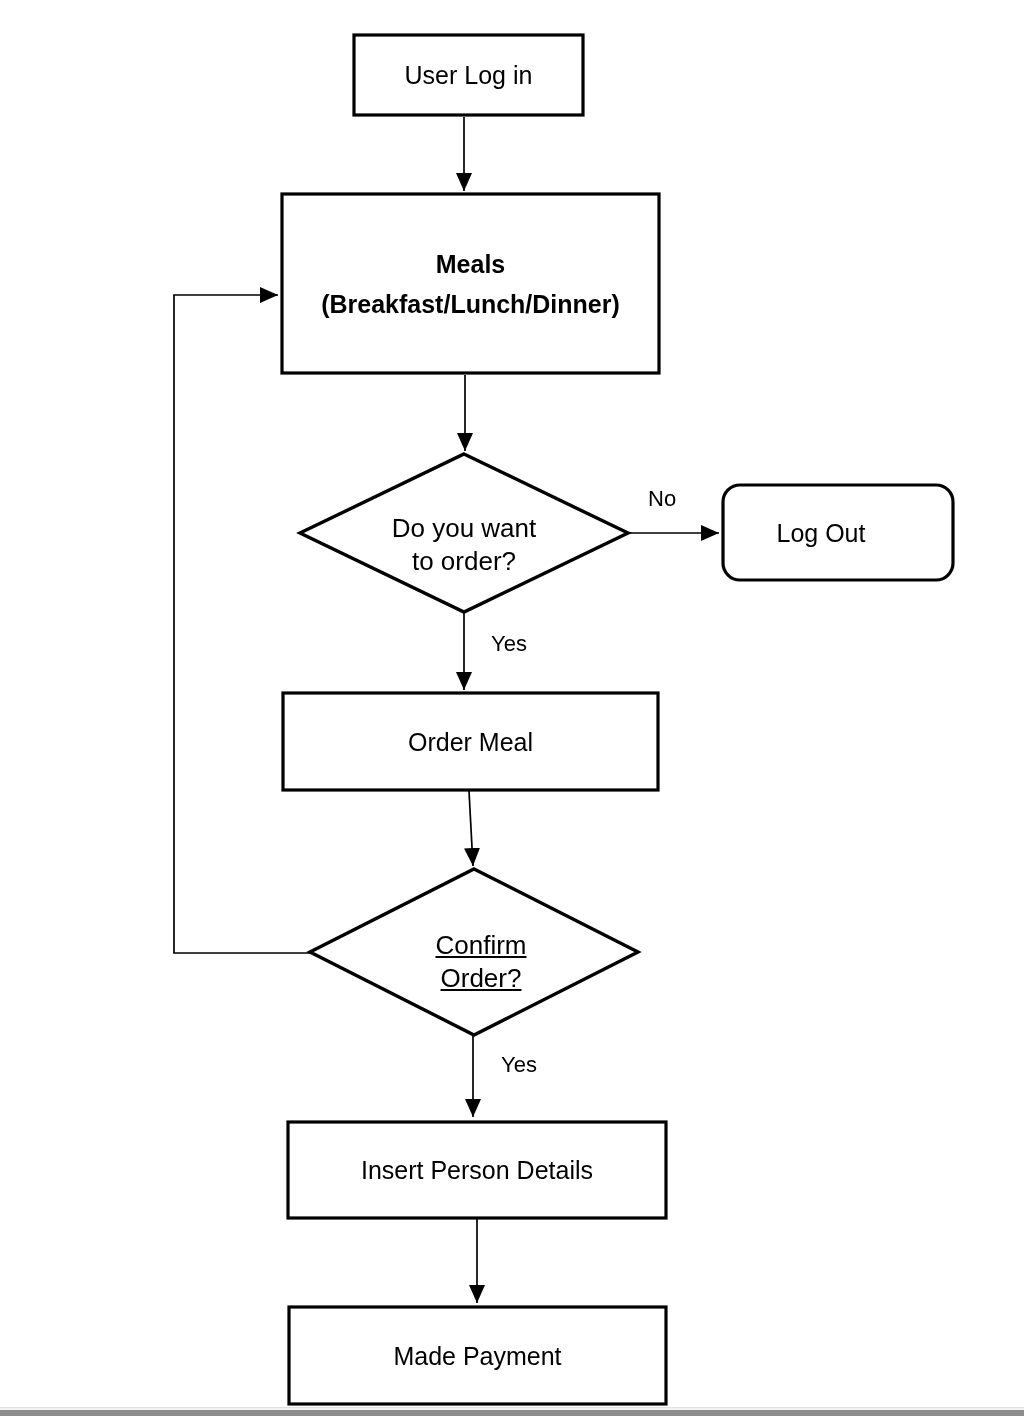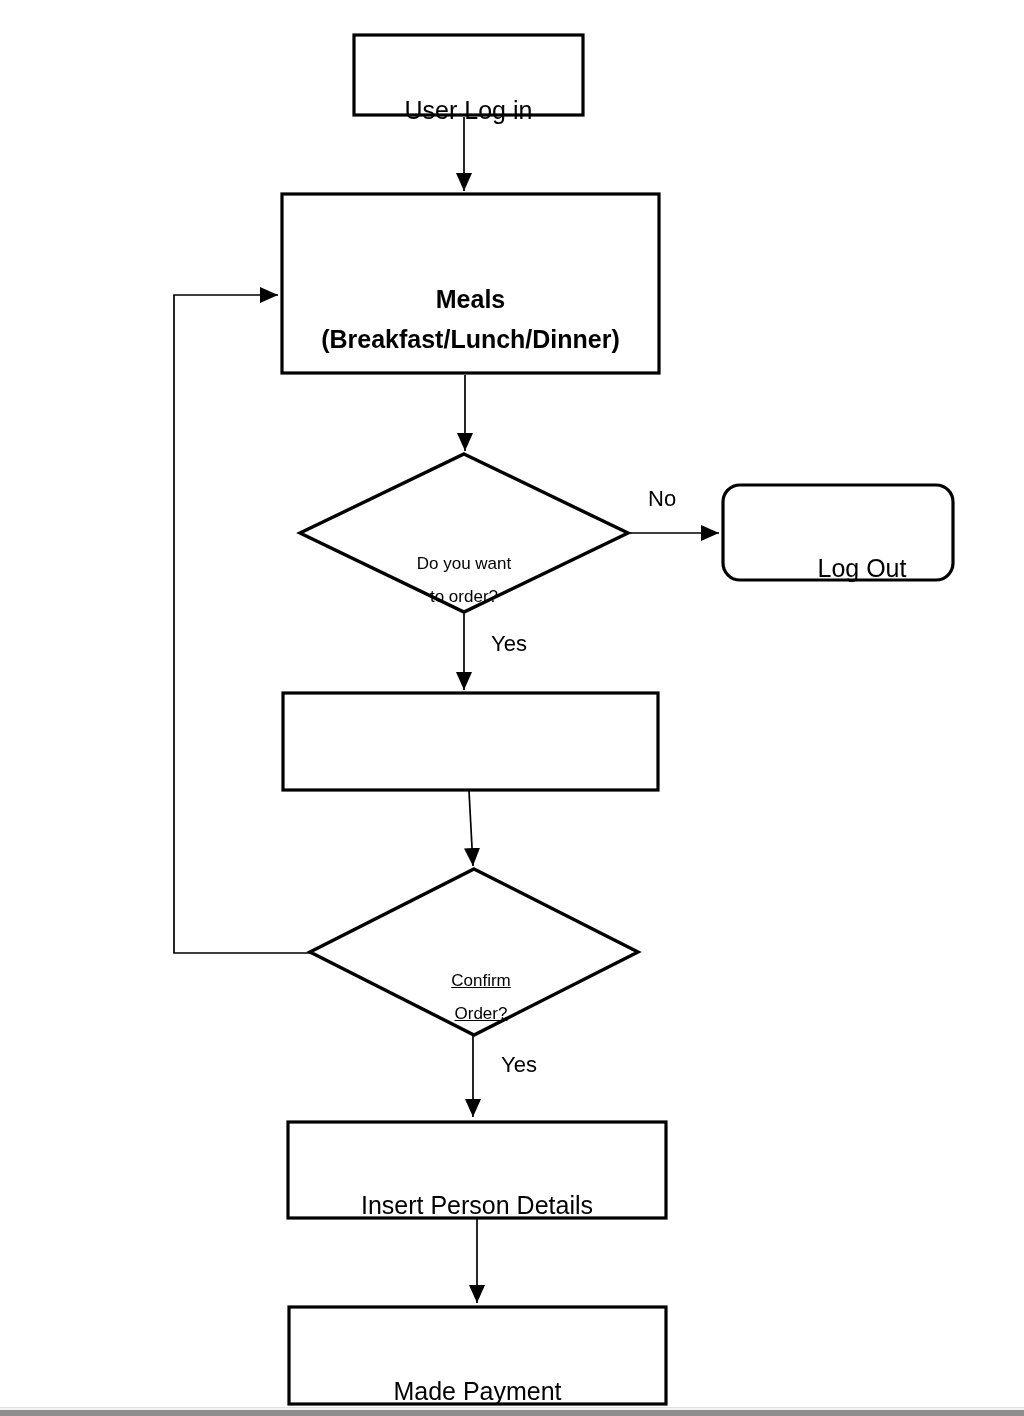--- a/index.html
+++ b/index.html
@@ -24,24 +24,23 @@
     position: absolute;
     display: flex;
     flex-direction: column;
     align-items: center;
     justify-content: center;
     text-align: center;
     font-size: 25px;
     line-height: 40px;
     font-weight: 400;
     pointer-events: none;
-    margin-top: 35px;
   }
   .node-label.diamond-text {
-    font-size: 17px;
+    font-size: 26px;
     line-height: 33px;
   }
   .edge-label {
     position: absolute;
     font-size: 22px;
     font-weight: 400;
     pointer-events: none;
     white-space: nowrap;
   }
   .bottom-bar {
@@ -96,24 +95,27 @@
   <div class="node-label" style="left:282px; top:194px; width:377px; height:179px; padding-bottom:18px;font-weight:bold;">
     <span>Meals</span>
     <span>(Breakfast/Lunch/Dinner)</span>
   </div>
 
   <div class="node-label diamond-text" style="left:300px; top:454px; width:328px; height:158px; padding-top:12px;">
     <span>Do you want</span>
     <span>to order?</span>
   </div>
 
-  <div class="node-label" style="left:764px; top:485px; width:196px; height:95px; padding-bottom:16px;">
+  <div class="node-label" style="left:723px; top:485px; width:196px; height:95px; padding-bottom:16px;">
     <span>Log Out</span>
   </div>
 
+  <div class="node-label" style="left:283px; top:693px; width:375px; height:97px; padding-bottom:18px;">
+    <span>Order Meal</span>
+  </div>
 
   <div class="node-label diamond-text" style="left:317px; top:869px; width:328px; height:166px; padding-top:10px;text-decoration:underline;">
     <span>Confirm</span>
     <span>Order?</span>
   </div>
 
   <div class="node-label" style="left:288px; top:1122px; width:378px; height:96px; padding-bottom:20px;text-align:center;">
     <span>Insert Person Details</span>
   </div>
 

